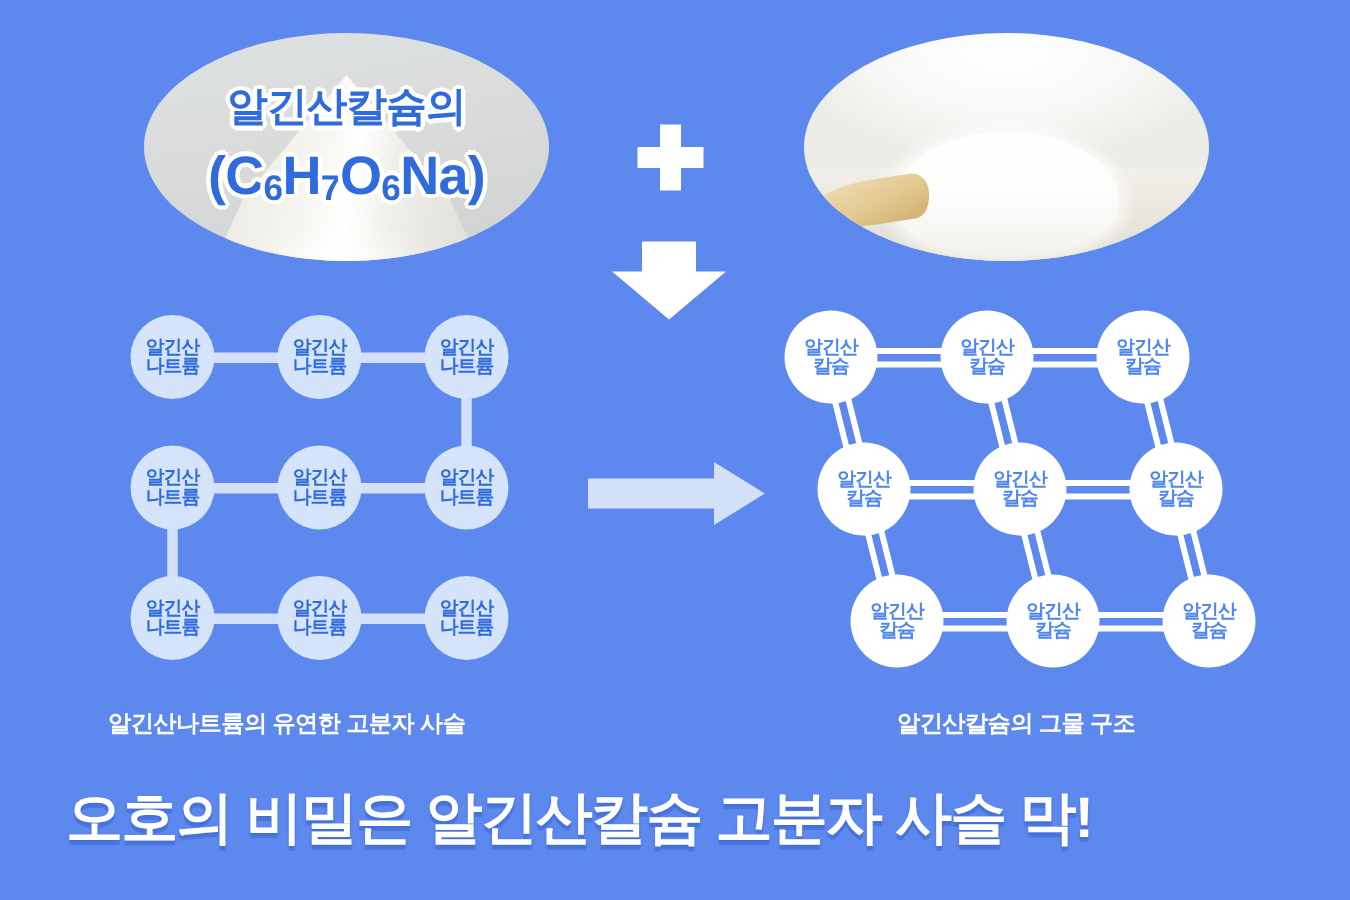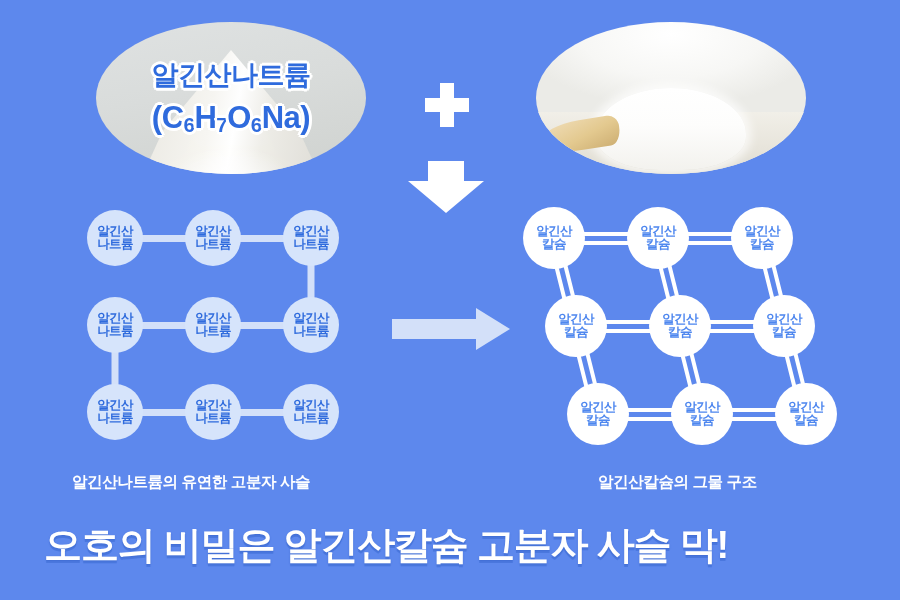--- a/index.html
+++ b/index.html
@@ -89,21 +89,21 @@
     color: #2f6bdd;
     font-weight: 700;
     line-height: 1.12;
     letter-spacing: -.5px;
     text-shadow:
       2px 0 0 #fff, -2px 0 0 #fff, 0 2px 0 #fff, 0 -2px 0 #fff,
       2px 2px 0 #fff, -2px 2px 0 #fff, 2px -2px 0 #fff, -2px -2px 0 #fff,
       3px 0 0 #fff, -3px 0 0 #fff, 0 3px 0 #fff, 0 -3px 0 #fff;
   }
   .ellipse-label .name { display: block; font-size: 27px; }
-  .ellipse-label .formula { display: block; font-size: 31px; margin-top: 11px; }
+  .ellipse-label .formula { display: block; font-size: 36px; margin-top: 11px; }
   .ellipse-label .formula sub { font-size: .66em; vertical-align: -.18em; }
 
   
   #plus-sign {
     position: absolute;
     left: 425px; top: 83px;
     width: 44px; height: 44px;
   }
   #plus-sign::before, #plus-sign::after {
     content: "";
@@ -229,21 +229,21 @@
   }
 </style>
 </head>
 <body>
 
 <div id="stage">
 
   <div class="ellipse" id="ellipse-left">
     <div class="cone"></div>
     <div class="ellipse-label">
-      <span class="name">알긴산나트륨</span>
+      <span class="name">알긴산칼슘의</span>
       <span class="formula">(C<sub>6</sub>H<sub>7</sub>O<sub>6</sub>Na)</span>
     </div>
   </div>
 
   <div class="ellipse" id="ellipse-right">
     <div class="powder-bed"></div>
     <div class="milk-pool"></div>
     <div class="spoon"></div>
   </div>
 

